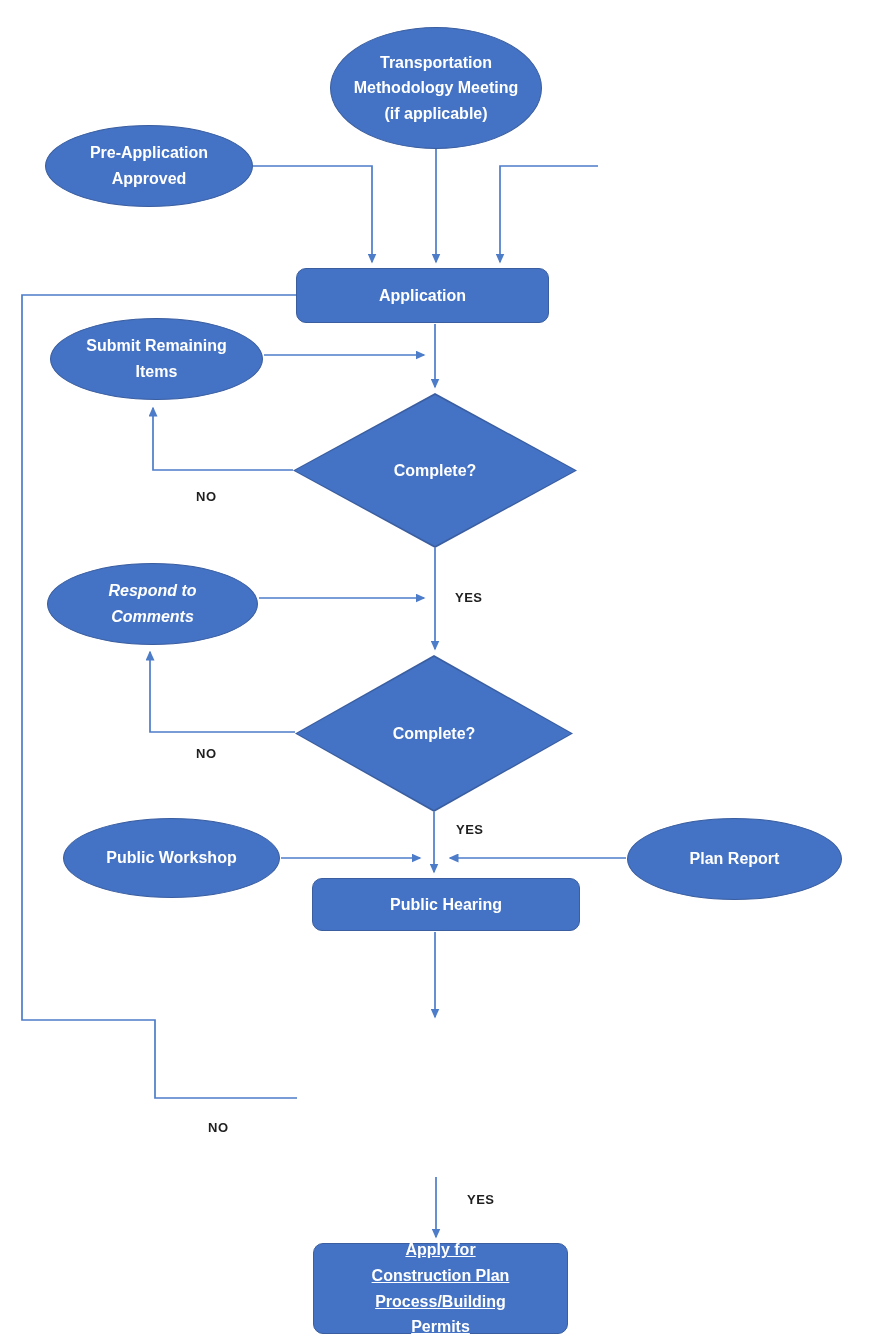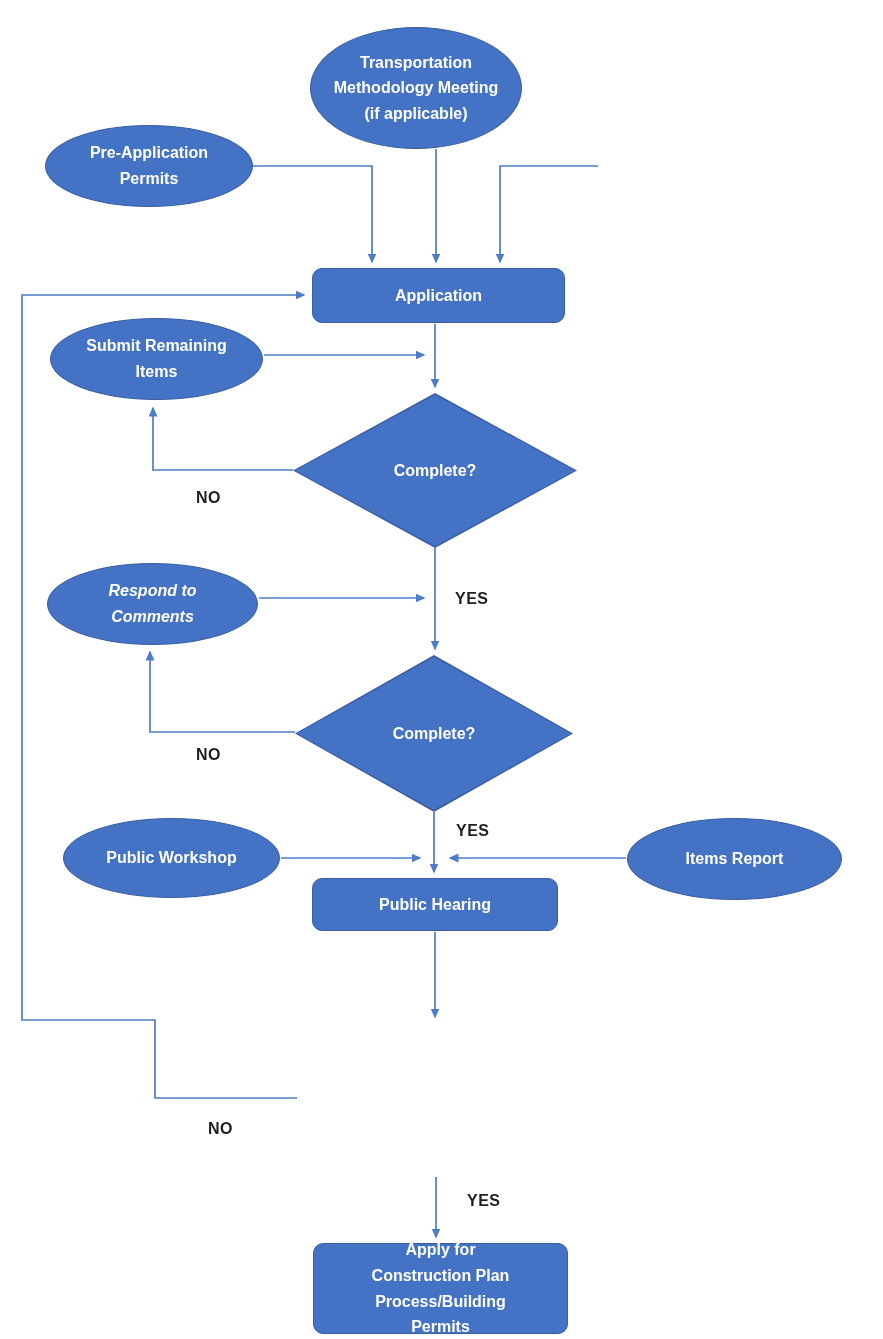--- a/index.html
+++ b/index.html
@@ -45,21 +45,21 @@
   }
   .diamond-bg::after {
     content: "";
     position: absolute; inset: 2px;
     clip-path: polygon(50% 0, 100% 50%, 50% 100%, 0 50%);
     background: var(--shape_fill, #4472c4);
   }
   .node-label { position: relative; z-index: 1; }
   .edge-label {
     position: absolute;
-    font-size: 16px;
+    font-size: 13px;
     font-weight: 600;
     color: var(--label_text, #1f1f1f);
     letter-spacing: 0.5px;
   }
 </style>
 </head>
 <body>
 
 <div id="canvas">
 
@@ -79,30 +79,30 @@
     <polyline class="wire" points="259,598 424,598" marker-end="url(#arrow)"></polyline>
     <polyline class="wire" points="295,732 150,732 150,652" marker-end="url(#arrow)"></polyline>
     <polyline class="wire" points="434,812 434,872" marker-end="url(#arrow)"></polyline>
     <polyline class="wire" points="281,858 420,858" marker-end="url(#arrow)"></polyline>
     <polyline class="wire" points="626,858 450,858" marker-end="url(#arrow)"></polyline>
     <polyline class="wire" points="435,932 435,1017" marker-end="url(#arrow)"></polyline>
     <polyline class="wire" points="297,1098 155,1098 155,1020 22,1020 22,295 304,295" marker-end="url(#arrow)"></polyline>
     <polyline class="wire" points="436,1177 436,1237" marker-end="url(#arrow)"></polyline>
   </svg>
 
-  <div class="node ellipse" style="left:310px;top:27px;width:212px;height:122px;padding:0 22px;">
+  <div class="node ellipse" style="left:330px;top:27px;width:212px;height:122px;padding:0 22px;">
     <span class="node-label">Transportation Methodology Meeting (if applicable)</span>
   </div>
 
   <div class="node ellipse" style="left:45px;top:125px;width:208px;height:82px;padding:0 34px;">
-    <span class="node-label">Pre-Application Permits</span>
+    <span class="node-label">Pre-Application Approved</span>
   </div>
 
 
-  <div class="node rect" style="left:312px;top:268px;width:253px;height:55px;">
+  <div class="node rect" style="left:296px;top:268px;width:253px;height:55px;">
     <span class="node-label">Application</span>
   </div>
 
   <div class="node diamond" style="left:293px;top:393px;width:284px;height:155px;">
     <div class="diamond-bg"></div>
     <span class="node-label">Complete?</span>
   </div>
 
   <div class="node ellipse" style="left:50px;top:318px;width:213px;height:82px;padding:0 30px;">
     <span class="node-label">Submit Remaining Items</span>
@@ -115,29 +115,29 @@
   <div class="node diamond" style="left:295px;top:655px;width:278px;height:157px;">
     <div class="diamond-bg"></div>
     <span class="node-label">Complete?</span>
   </div>
 
   <div class="node ellipse" style="left:63px;top:818px;width:217px;height:80px;padding:0 20px;">
     <span class="node-label">Public Workshop</span>
   </div>
 
   <div class="node ellipse" style="left:627px;top:818px;width:215px;height:82px;padding:0 20px;">
-    <span class="node-label">Items Report</span>
+    <span class="node-label">Plan Report</span>
   </div>
 
-  <div class="node rect" style="left:312px;top:878px;width:246px;height:53px;">
+  <div class="node rect" style="left:312px;top:878px;width:268px;height:53px;">
     <span class="node-label">Public Hearing</span>
   </div>
 
 
-  <div class="node rect" style="left:313px;top:1243px;width:255px;height:91px;padding:0 40px;">
+  <div class="node rect" style="left:313px;top:1243px;width:255px;height:91px;padding:0 40px;text-decoration:underline;">
     <span class="node-label">Apply for Construction Plan Process/Building Permits</span>
   </div>
 
   <div class="edge-label" style="left:196px;top:489px;">NO</div>
   <div class="edge-label" style="left:455px;top:590px;">YES</div>
   <div class="edge-label" style="left:196px;top:746px;">NO</div>
   <div class="edge-label" style="left:456px;top:822px;">YES</div>
   <div class="edge-label" style="left:208px;top:1120px;">NO</div>
   <div class="edge-label" style="left:467px;top:1192px;">YES</div>
 

